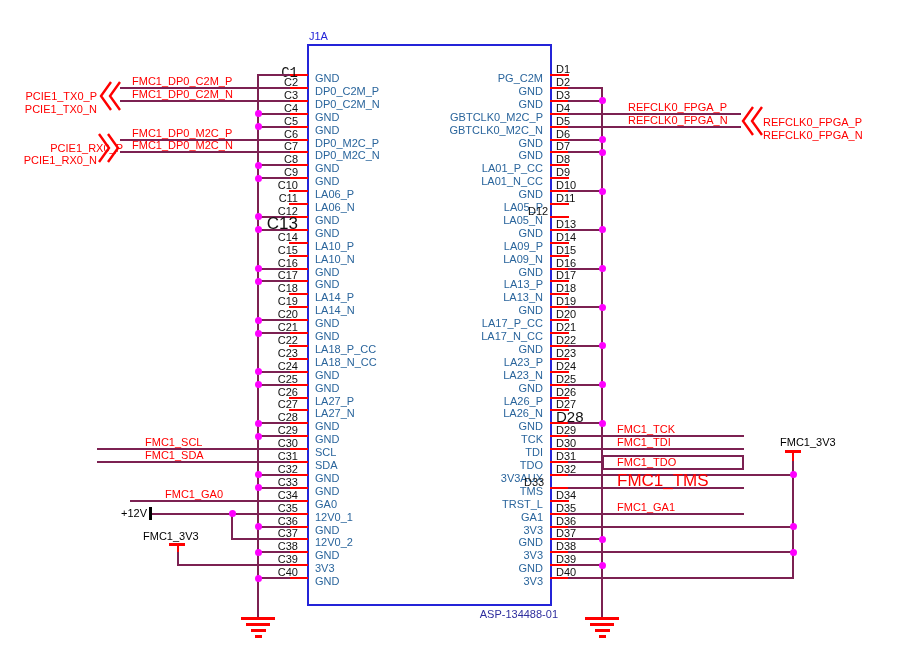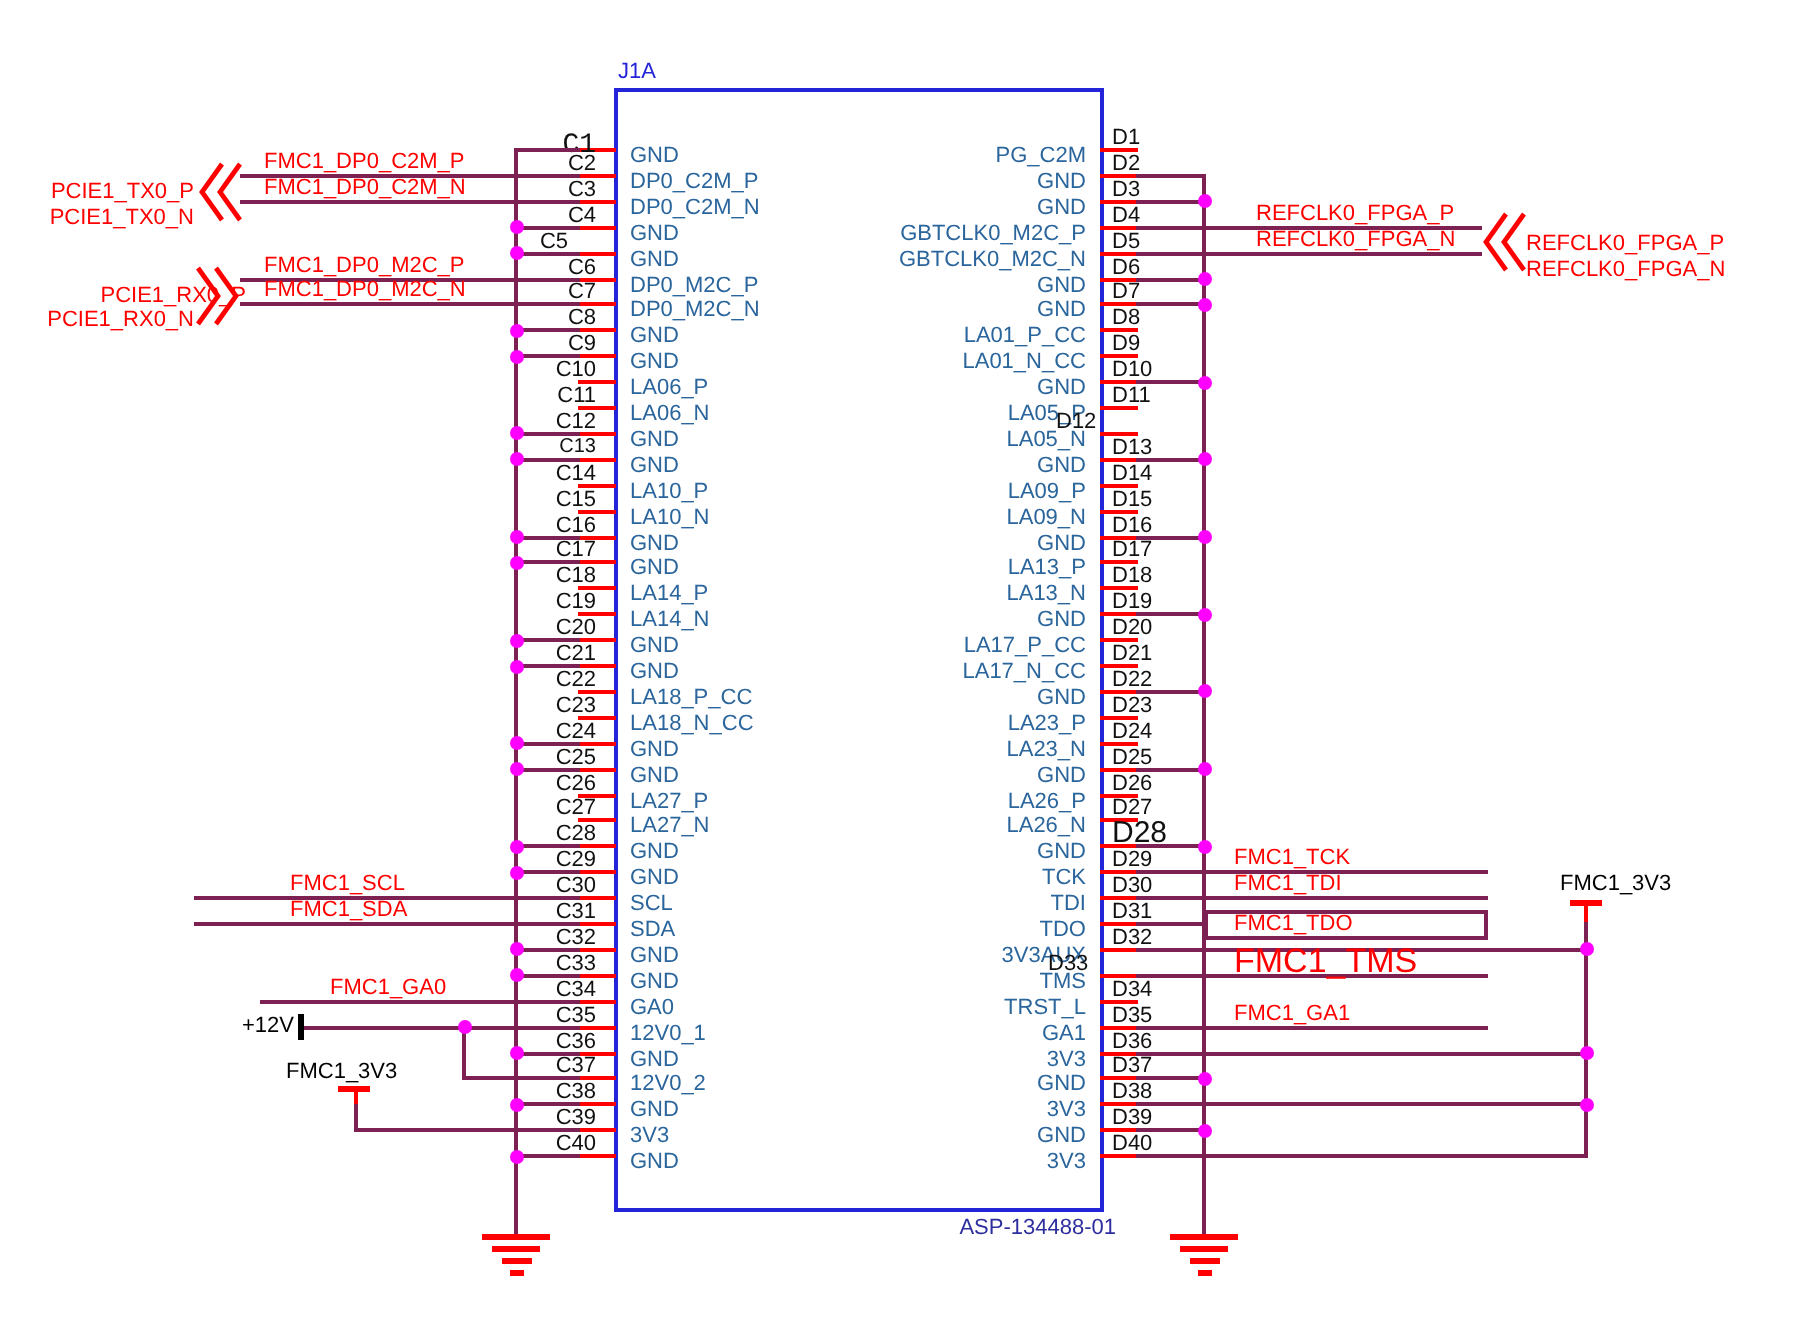--- a/index.html
+++ b/index.html
@@ -42,21 +42,21 @@
     <div class="txt" style="position: absolute; left: 298px; top: 88.8px; color: rgb(17, 17, 17); font-size: 11px; line-height: 12px; white-space: nowrap; transform: translateX(-100%);">C3</div>
     <div class="txt" style="position: absolute; left: 315px; top: 97.8px; color: rgb(42, 101, 156); font-size: 11px; line-height: 12px; white-space: nowrap;">DP0_C2M_N</div>
     <div style="position: absolute; left: 120px; top: 99.8px; width: 170px; height: 2px; background: rgb(124, 33, 82);"></div>
     <div class="txt" style="position: absolute; left: 132px; top: 87.8px; color: rgb(255, 0, 0); font-size: 11px; line-height: 12px; white-space: nowrap;">FMC1_DP0_C2M_N</div>
     <div style="position: absolute; left: 289px; top: 112.7px; width: 19px; height: 2px; background: rgb(255, 0, 0);"></div>
     <div class="txt" style="position: absolute; left: 298px; top: 101.7px; color: rgb(17, 17, 17); font-size: 11px; line-height: 12px; white-space: nowrap; transform: translateX(-100%);">C4</div>
     <div class="txt" style="position: absolute; left: 315px; top: 110.7px; color: rgb(42, 101, 156); font-size: 11px; line-height: 12px; white-space: nowrap;">GND</div>
     <div style="position: absolute; left: 257px; top: 112.7px; width: 33px; height: 2px; background: rgb(124, 33, 82);"></div>
     <div style="position: absolute; left: 254.5px; top: 110.2px; width: 7px; height: 7px; border-radius: 50%; background: rgb(255, 0, 255);"></div>
     <div style="position: absolute; left: 289px; top: 125.6px; width: 19px; height: 2px; background: rgb(255, 0, 0);"></div>
-    <div class="txt" style="position: absolute; left: 284px; top: 114.6px; color: rgb(17, 17, 17); font-size: 11px; line-height: 12px; white-space: nowrap; transform: translateX(-100%);">C5</div>
+    <div class="txt" style="position: absolute; left: 298px; top: 114.6px; color: rgb(17, 17, 17); font-size: 11px; line-height: 12px; white-space: nowrap; transform: translateX(-100%);">C5</div>
     <div class="txt" style="position: absolute; left: 315px; top: 123.6px; color: rgb(42, 101, 156); font-size: 11px; line-height: 12px; white-space: nowrap;">GND</div>
     <div style="position: absolute; left: 257px; top: 125.6px; width: 33px; height: 2px; background: rgb(124, 33, 82);"></div>
     <div style="position: absolute; left: 254.5px; top: 123.1px; width: 7px; height: 7px; border-radius: 50%; background: rgb(255, 0, 255);"></div>
     <div style="position: absolute; left: 289px; top: 138.5px; width: 19px; height: 2px; background: rgb(255, 0, 0);"></div>
     <div class="txt" style="position: absolute; left: 298px; top: 127.5px; color: rgb(17, 17, 17); font-size: 11px; line-height: 12px; white-space: nowrap; transform: translateX(-100%);">C6</div>
     <div class="txt" style="position: absolute; left: 315px; top: 136.5px; color: rgb(42, 101, 156); font-size: 11px; line-height: 12px; white-space: nowrap;">DP0_M2C_P</div>
     <div style="position: absolute; left: 120px; top: 138.5px; width: 170px; height: 2px; background: rgb(124, 33, 82);"></div>
     <div class="txt" style="position: absolute; left: 132px; top: 126.5px; color: rgb(255, 0, 0); font-size: 11px; line-height: 12px; white-space: nowrap;">FMC1_DP0_M2C_P</div>
     <div style="position: absolute; left: 289px; top: 151.4px; width: 19px; height: 2px; background: rgb(255, 0, 0);"></div>
     <div class="txt" style="position: absolute; left: 298px; top: 140.4px; color: rgb(17, 17, 17); font-size: 11px; line-height: 12px; white-space: nowrap; transform: translateX(-100%);">C7</div>
@@ -78,21 +78,21 @@
     <div class="txt" style="position: absolute; left: 315px; top: 188.1px; color: rgb(42, 101, 156); font-size: 11px; line-height: 12px; white-space: nowrap;">LA06_P</div>
     <div style="position: absolute; left: 289px; top: 203px; width: 19px; height: 2px; background: rgb(255, 0, 0);"></div>
     <div class="txt" style="position: absolute; left: 298px; top: 192px; color: rgb(17, 17, 17); font-size: 11px; line-height: 12px; white-space: nowrap; transform: translateX(-100%);">C11</div>
     <div class="txt" style="position: absolute; left: 315px; top: 201px; color: rgb(42, 101, 156); font-size: 11px; line-height: 12px; white-space: nowrap;">LA06_N</div>
     <div style="position: absolute; left: 289px; top: 215.9px; width: 19px; height: 2px; background: rgb(255, 0, 0);"></div>
     <div class="txt" style="position: absolute; left: 298px; top: 204.9px; color: rgb(17, 17, 17); font-size: 11px; line-height: 12px; white-space: nowrap; transform: translateX(-100%);">C12</div>
     <div class="txt" style="position: absolute; left: 315px; top: 213.9px; color: rgb(42, 101, 156); font-size: 11px; line-height: 12px; white-space: nowrap;">GND</div>
     <div style="position: absolute; left: 257px; top: 215.9px; width: 33px; height: 2px; background: rgb(124, 33, 82);"></div>
     <div style="position: absolute; left: 254.5px; top: 213.4px; width: 7px; height: 7px; border-radius: 50%; background: rgb(255, 0, 255);"></div>
     <div style="position: absolute; left: 289px; top: 228.8px; width: 19px; height: 2px; background: rgb(255, 0, 0);"></div>
-    <div class="txt" style="position: absolute; left: 298px; top: 217.8px; color: rgb(17, 17, 17); font-size: 10px; line-height: 12px; white-space: nowrap; transform: translateX(-100%);">C13</div>
+    <div class="txt" style="position: absolute; left: 298px; top: 217.8px; color: rgb(17, 17, 17); font-size: 17px; line-height: 12px; white-space: nowrap; transform: translateX(-100%);">C13</div>
     <div class="txt" style="position: absolute; left: 315px; top: 226.8px; color: rgb(42, 101, 156); font-size: 11px; line-height: 12px; white-space: nowrap;">GND</div>
     <div style="position: absolute; left: 257px; top: 228.8px; width: 33px; height: 2px; background: rgb(124, 33, 82);"></div>
     <div style="position: absolute; left: 254.5px; top: 226.3px; width: 7px; height: 7px; border-radius: 50%; background: rgb(255, 0, 255);"></div>
     <div style="position: absolute; left: 289px; top: 241.7px; width: 19px; height: 2px; background: rgb(255, 0, 0);"></div>
     <div class="txt" style="position: absolute; left: 298px; top: 230.7px; color: rgb(17, 17, 17); font-size: 11px; line-height: 12px; white-space: nowrap; transform: translateX(-100%);">C14</div>
     <div class="txt" style="position: absolute; left: 315px; top: 239.7px; color: rgb(42, 101, 156); font-size: 11px; line-height: 12px; white-space: nowrap;">LA10_P</div>
     <div style="position: absolute; left: 289px; top: 254.6px; width: 19px; height: 2px; background: rgb(255, 0, 0);"></div>
     <div class="txt" style="position: absolute; left: 298px; top: 243.6px; color: rgb(17, 17, 17); font-size: 11px; line-height: 12px; white-space: nowrap; transform: translateX(-100%);">C15</div>
     <div class="txt" style="position: absolute; left: 315px; top: 252.6px; color: rgb(42, 101, 156); font-size: 11px; line-height: 12px; white-space: nowrap;">LA10_N</div>
     <div style="position: absolute; left: 289px; top: 267.5px; width: 19px; height: 2px; background: rgb(255, 0, 0);"></div>

